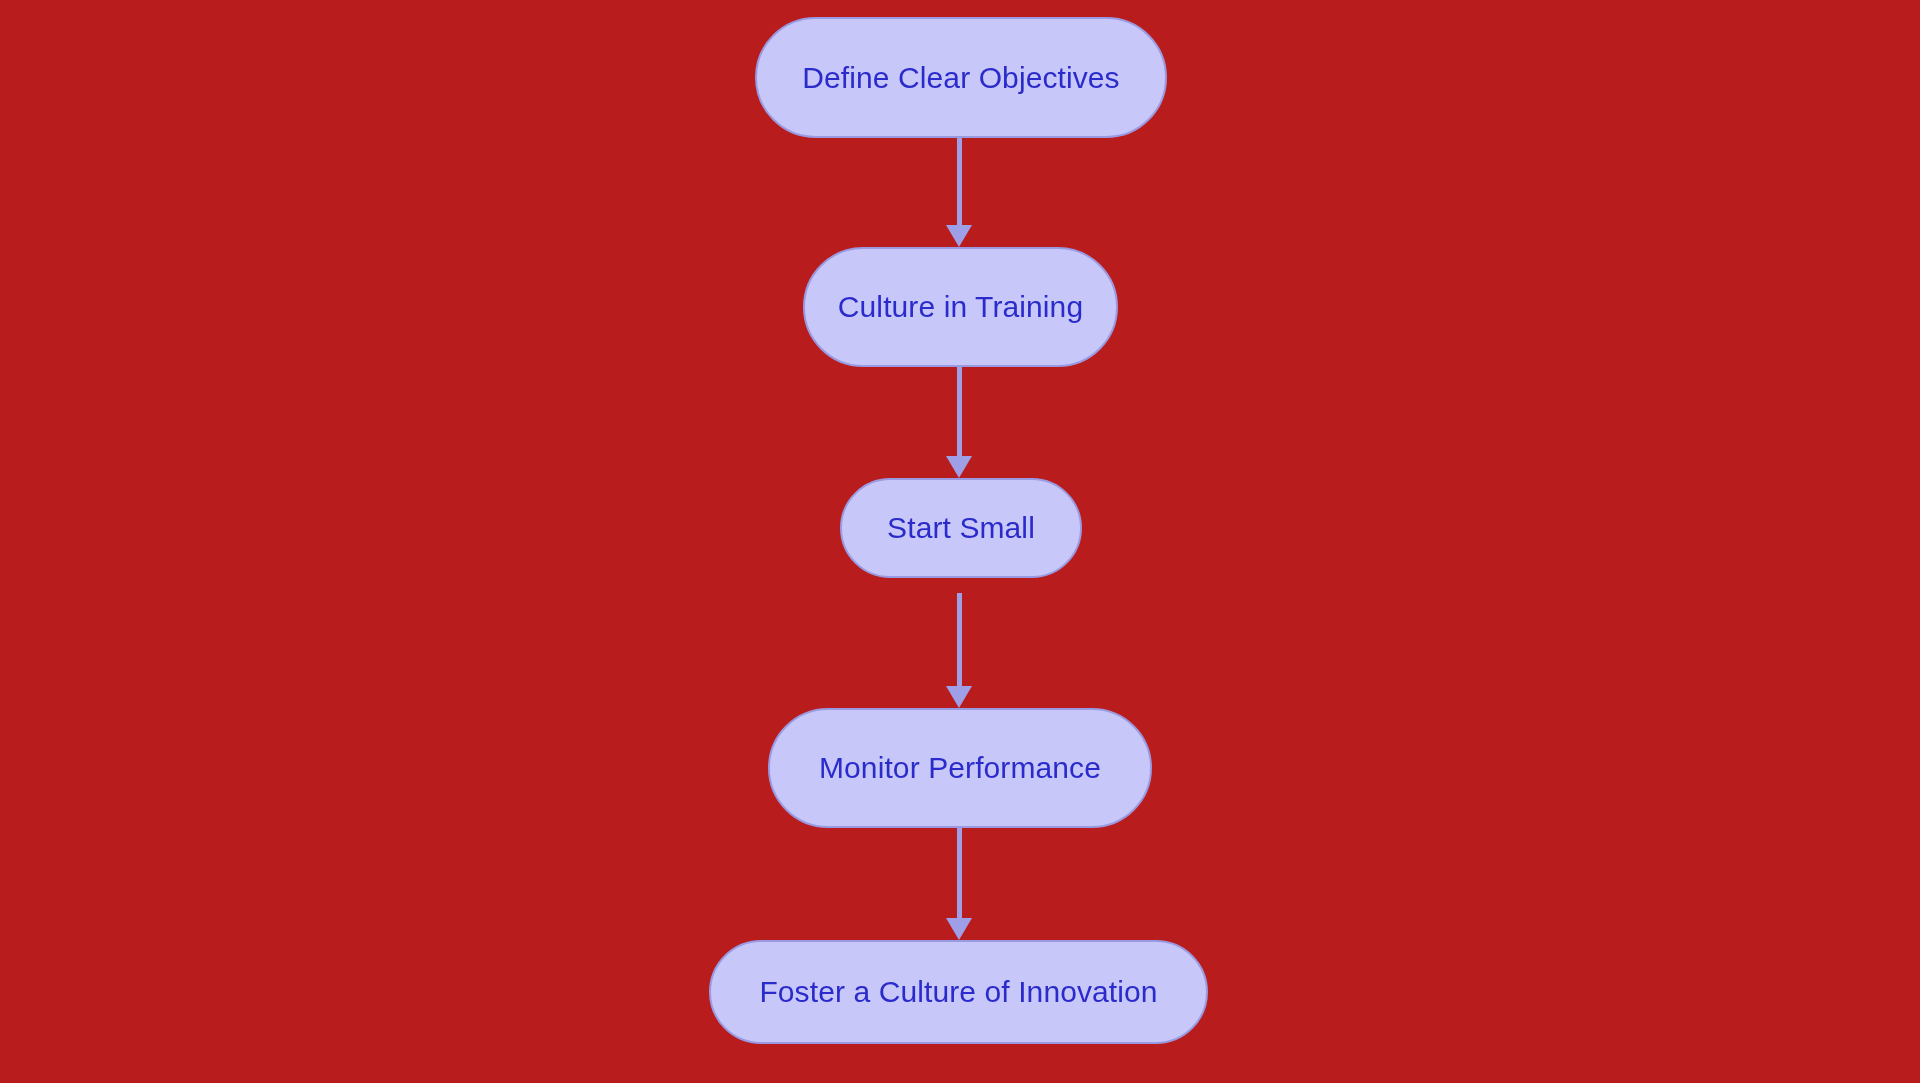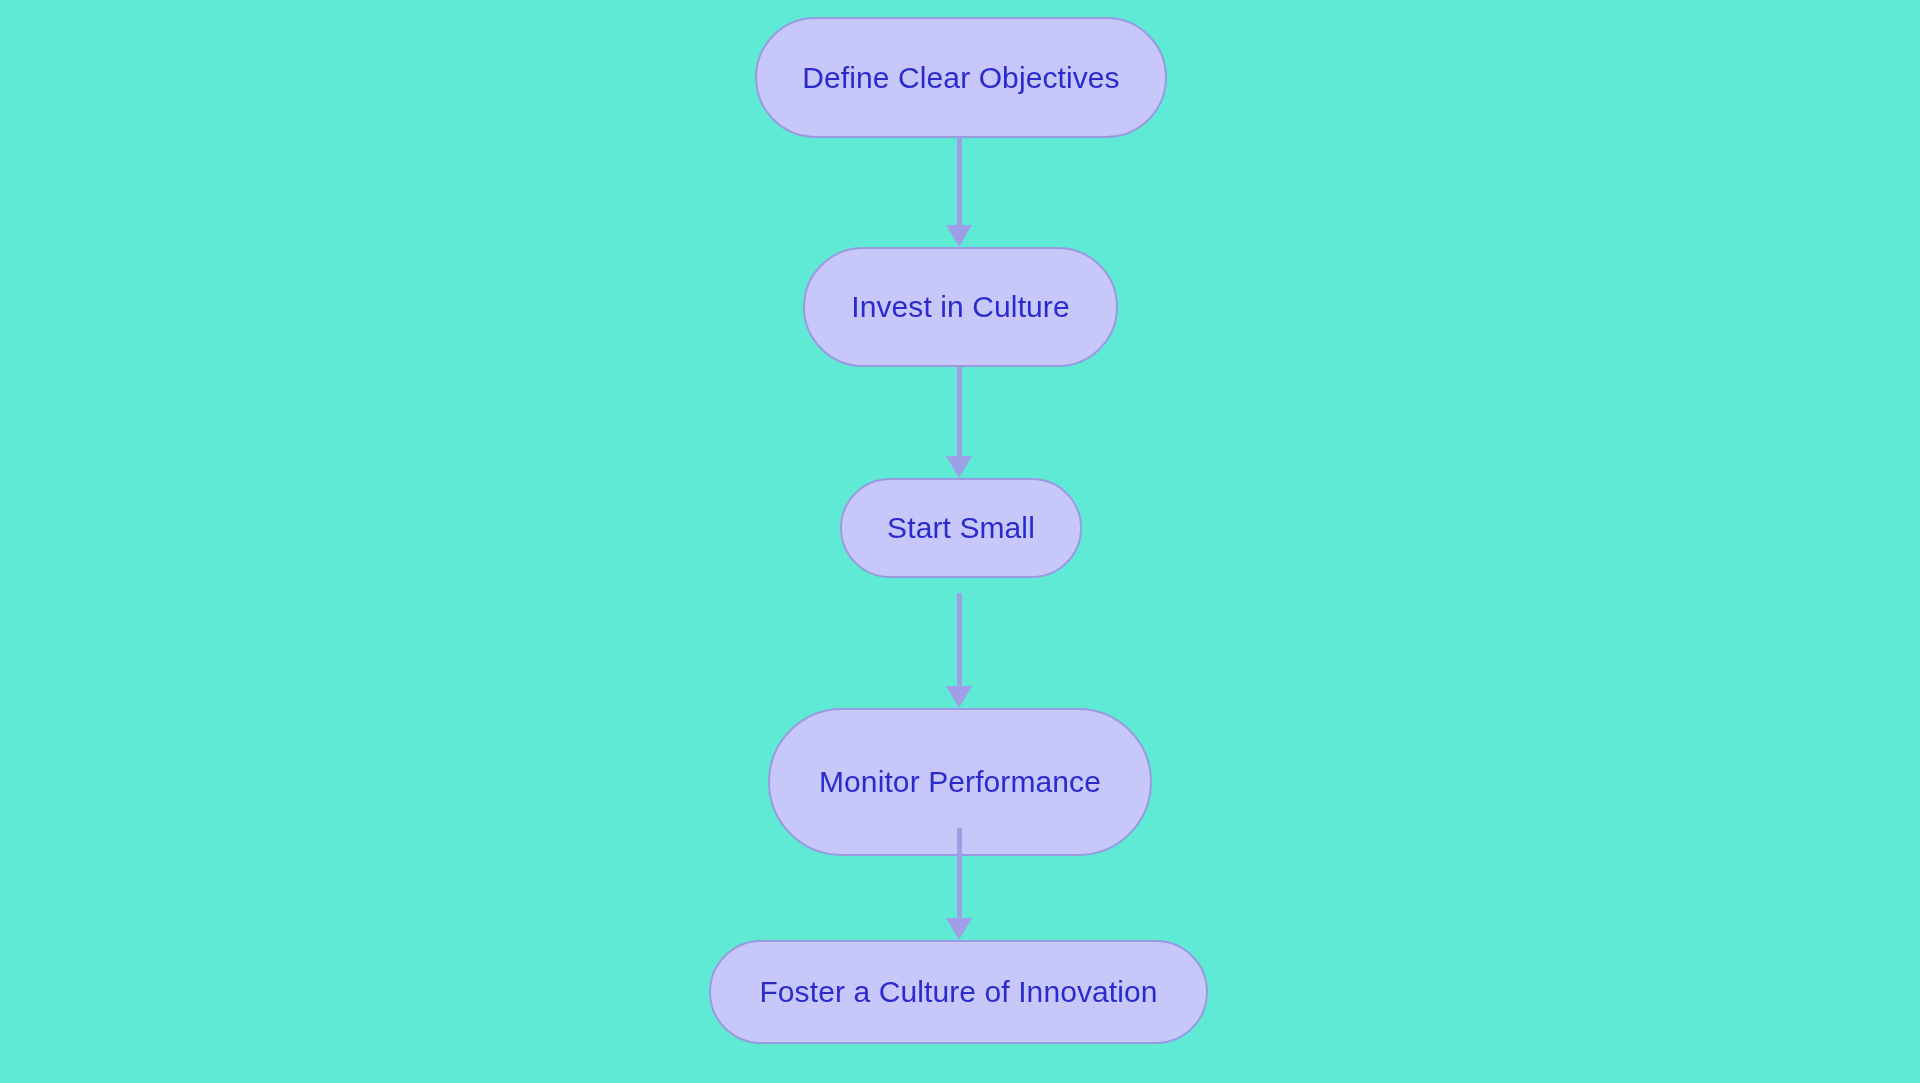--- a/index.html
+++ b/index.html
@@ -12,21 +12,21 @@
     width: 1920px;
     height: 1083px;
     overflow: hidden;
     font-family: "Liberation Sans", "DejaVu Sans", sans-serif;
   }
 
   #flowchart-canvas {
     position: relative;
     width: 1920px;
     height: 1083px;
-    background: #5eead4;
+    background: #b91c1c;
   }
 
   .flow-node {
     position: absolute;
     box-sizing: border-box;
     display: flex;
     align-items: center;
     justify-content: center;
     background: #c7c7fa;
     border: 2px solid #9a9ae2;
@@ -69,21 +69,21 @@
     margin-left: -13px;
     border-left: 13px solid transparent;
     border-right: 13px solid transparent;
     border-top: 22px solid #9f9fe8;
   }
 
   
   #node-0 { left: 755px;  top: 17px;   width: 412px; height: 121px; }
   #node-1 { left: 803px;  top: 247px;  width: 315px; height: 120px; }
   #node-2 { left: 840px;  top: 478px;  width: 242px; height: 100px; }
-  #node-3 { left: 768px;  top: 708px;  width: 384px; height: 148px; }
+  #node-3 { left: 768px;  top: 708px;  width: 384px; height: 120px; }
   #node-4 { left: 709px;  top: 940px;  width: 499px; height: 104px; }
 
   
   #connector-0 { left: 929px; top: 138px; width: 60px; height: 109px; }
   #connector-0 .conn-line { height: 87px; }
 
   #connector-1 { left: 929px; top: 367px; width: 60px; height: 111px; }
   #connector-1 .conn-line { height: 89px; }
 
   #connector-2 { left: 929px; top: 593px; width: 60px; height: 115px; }
@@ -100,21 +100,21 @@
   <div class="flow-node" id="node-0">
     <span class="node-label">Define Clear Objectives</span>
   </div>
 
   <div class="connector" id="connector-0">
     <span class="conn-line"></span>
     <span class="conn-arrow"></span>
   </div>
 
   <div class="flow-node" id="node-1">
-    <span class="node-label">Invest in Culture</span>
+    <span class="node-label">Culture in Training</span>
   </div>
 
   <div class="connector" id="connector-1">
     <span class="conn-line"></span>
     <span class="conn-arrow"></span>
   </div>
 
   <div class="flow-node" id="node-2">
     <span class="node-label">Start Small</span>
   </div>

